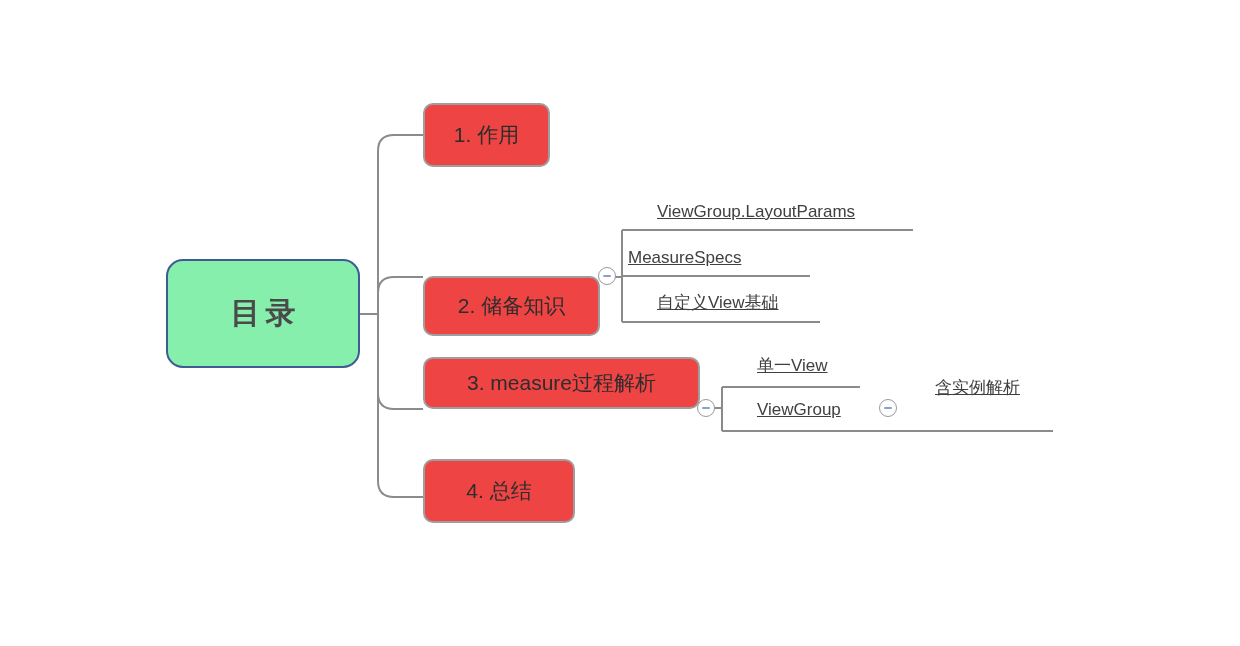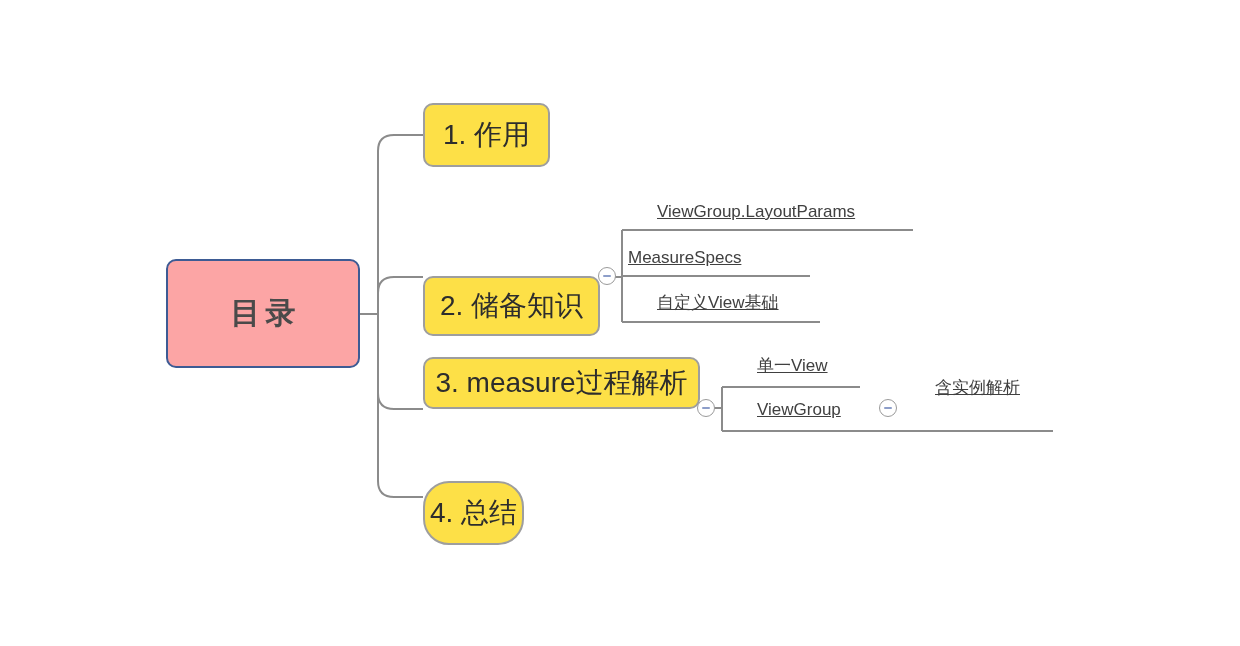--- a/index.html
+++ b/index.html
@@ -16,54 +16,54 @@
     overflow: hidden;
   }
   #lines {
     position: absolute;
     left: 0; top: 0;
     width: 1240px; height: 646px;
   }
   .topic {
     position: absolute;
     box-sizing: border-box;
-    background: #fde047;
+    background: #ef4444;
     border: 2px solid #9e9e9e;
     border-radius: 10px;
     display: flex;
     align-items: center;
     justify-content: center;
-    font-size: 28px;
+    font-size: 21px;
     font-weight: 500;
     color: #2d2d2d;
     white-space: nowrap;
     cursor: default;
   }
   .root-topic {
     position: absolute;
     box-sizing: border-box;
     left: 166px; top: 259px;
     width: 194px; height: 109px;
-    background: #fca5a5;
+    background: #86efac;
     border: 2px solid #3d5b94;
-    border-radius: 10px;
+    border-radius: 17px;
     display: flex;
     align-items: center;
     justify-content: center;
     font-size: 30px;
     font-weight: 700;
     letter-spacing: 5px;
     color: #4a4a4a;
     white-space: nowrap;
   }
   .root-topic span { margin-left: 5px; } 
   #topic-1 { left: 423px; top: 103px; width: 127px; height: 64px; }
   #topic-2 { left: 423px; top: 248px; width: 177px; height: 60px; margin-top: 28px; }
   #topic-3 { left: 423px; top: 357px; width: 277px; height: 52px; }
-  #topic-4 { left: 423px; top: 481px; width: 101px; height: 64px; border-radius: 26px; }
+  #topic-4 { left: 423px; top: 459px; width: 152px; height: 64px; }
   .leaf {
     position: absolute;
     height: 22px;
     line-height: 22px;
     font-size: 17px;
     font-weight: 500;
     color: #404040;
     white-space: nowrap;
     cursor: default;
     text-decoration: underline;

